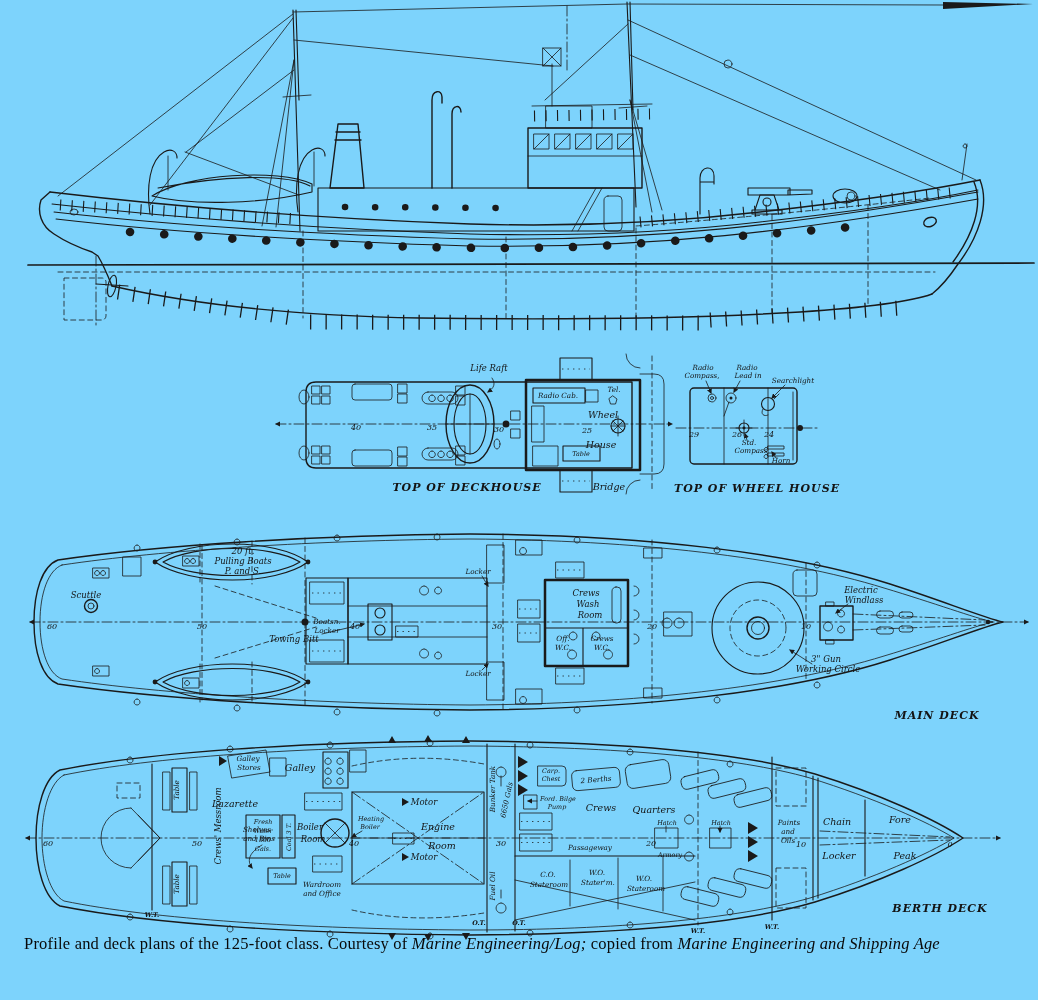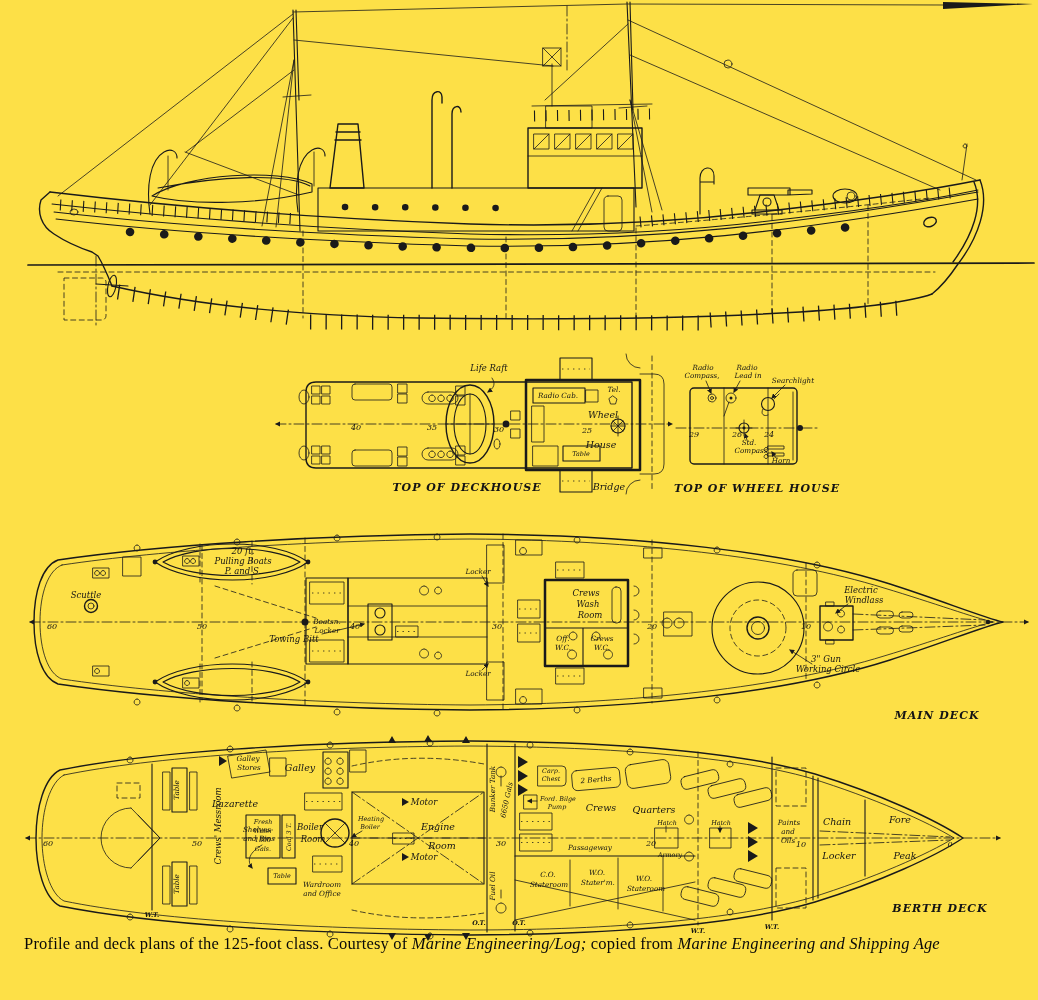--- a/index.html
+++ b/index.html
@@ -1,16 +1,16 @@
 <!DOCTYPE html>
 <html><head>
 <meta charset="utf-8">
 <style>
   html,body{margin:0;padding:0;background:#ffffff;}
-  #page{position:relative;width:1038px;height:1000px;background:#fde047;overflow:hidden;
+  #page{position:relative;width:1038px;height:1000px;background:#7dd3fc;overflow:hidden;
         font-family:"Liberation Serif",serif;}
   svg{position:absolute;left:0;top:0;}
   
   .s{stroke:#1a1a1a;fill:none;stroke-width:1.1;stroke-linejoin:round;stroke-linecap:round}
   .s08{stroke-width:.8}.s14{stroke-width:1.4}.s16{stroke-width:1.7}.s25{stroke-width:2.5}
   .f{fill:#1a1a1a;stroke:none}
   .dsh{stroke-dasharray:5 3.5}
   .dd{stroke-dasharray:10 3 2 3}
   .dt34{stroke-dasharray:.1 34;stroke-width:8.5;stroke-linecap:round}
   .dt30{stroke-dasharray:.1 30;stroke-width:6.5;stroke-linecap:round}

